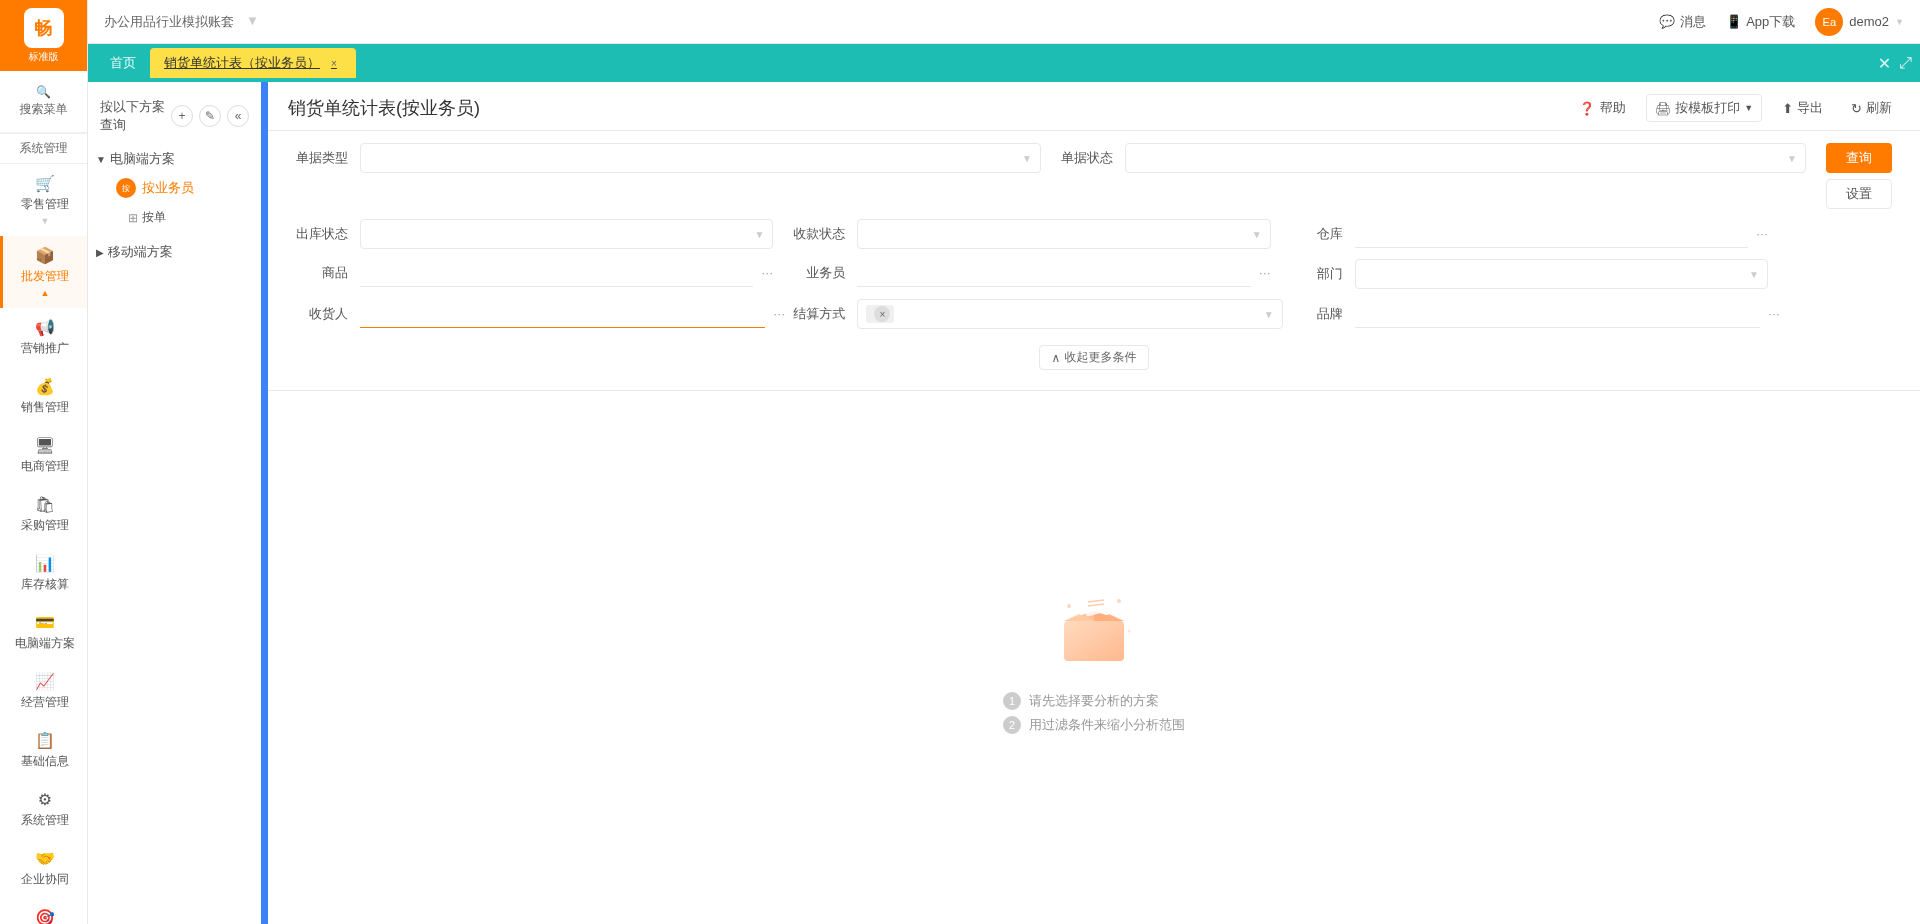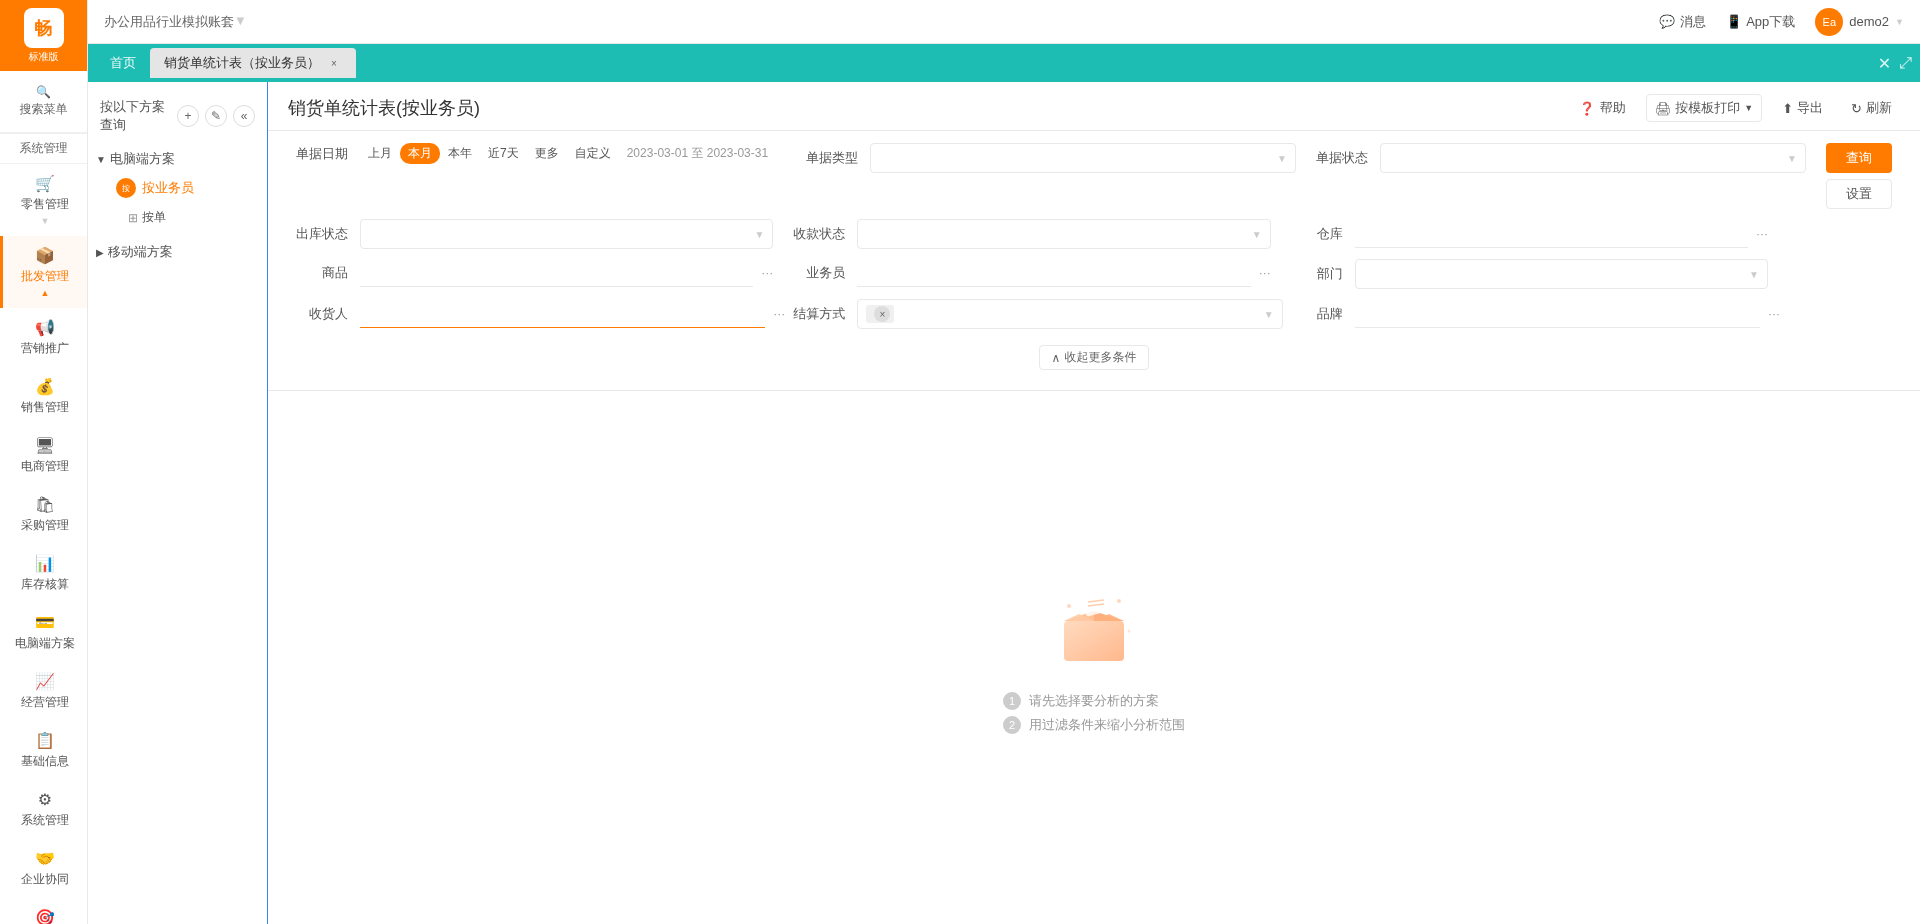--- a/index.html
+++ b/index.html
@@ -17,40 +17,40 @@
     .sidebar-nav-item.active { color: #ff7b00; background: #fff8f3; border-left-color: #ff7b00; }
     .sidebar-nav-item .nav-icon { font-size: 16px; }
     .sidebar-quick-nav { width: 100%; padding: 6px; text-align: center; border-top: 1px solid #f0f0f0; border-bottom: 1px solid #f0f0f0; }
     .sidebar-quick-nav span { font-size: 12px; color: #666; }
 
     
     .main { flex: 1; display: flex; flex-direction: column; overflow: hidden; }
 
     
     .topbar { height: 44px; background: #fff; border-bottom: 1px solid #e8e8e8; display: flex; align-items: center; justify-content: space-between; padding: 0 16px; flex-shrink: 0; }
-    .topbar-left { display: flex; align-items: flex-start; gap: 0; }
+    .topbar-left { display: flex; align-items: flex-start; gap: 12px; }
     .topbar-breadcrumb { font-size: 13px; color: #666; }
     .topbar-right { display: flex; align-items: center; gap: 20px; }
     .topbar-action { display: flex; align-items: center; gap: 4px; cursor: pointer; color: #555; font-size: 13px; }
     .user-avatar { width: 28px; height: 28px; border-radius: 50%; background: #ff7b00; display: flex; align-items: center; justify-content: center; color: #fff; font-size: 11px; overflow: hidden; }
 
     
     .tabbar { height: 38px; background: #1ebdb3; display: flex; align-items: center; flex-shrink: 0; padding: 0 8px; }
     .tab-item { height: 30px; padding: 0 14px; display: flex; align-items: center; gap: 6px; border-radius: 4px 4px 0 0; cursor: pointer; font-size: 13px; color: rgba(255,255,255,0.85); }
-    .tab-item.active { background: #e5e5e5; color: #333; }
+    .tab-item.active { background: #fde047; color: #333; text-decoration: underline; }
     .tab-item.home { color: rgba(255,255,255,0.9); }
     .tab-close { width: 16px; height: 16px; display: flex; align-items: center; justify-content: center; border-radius: 50%; font-size: 10px; color: #666; }
     .tabbar-actions { margin-left: auto; display: flex; align-items: center; gap: 8px; }
     .tabbar-action-btn { color: rgba(255,255,255,0.85); cursor: pointer; font-size: 16px; }
 
     
     .content { flex: 1; display: flex; overflow: hidden; background: #f5f5f5; }
 
     
-    .left-panel { width: 180px; background: #fff; border-right: 1px solid #3b82f6; display: flex; flex-direction: column; flex-shrink: 0; padding: 8px 0; }
+    .left-panel { width: 180px; background: #fff; border-right: 7px solid #3b82f6; display: flex; flex-direction: column; flex-shrink: 0; padding: 8px 0; }
     .left-panel-header { padding: 8px 12px; display: flex; align-items: center; justify-content: space-between; }
     .left-panel-title { font-size: 13px; color: #555; }
     .left-panel-actions { display: flex; align-items: center; gap: 6px; }
     .left-panel-btn { width: 22px; height: 22px; border-radius: 50%; border: 1px solid #ddd; display: flex; align-items: center; justify-content: center; cursor: pointer; color: #666; font-size: 12px; }
     .scheme-group { padding: 4px 0; }
     .scheme-group-header { padding: 4px 12px 4px 8px; display: flex; align-items: center; gap: 4px; cursor: pointer; color: #555; font-size: 13px; }
     .scheme-item { padding: 6px 12px 6px 28px; display: flex; align-items: center; gap: 6px; cursor: pointer; color: #555; font-size: 13px; }
     .scheme-item.active { color: #ff7b00; }
     .scheme-item-icon { width: 20px; height: 20px; border-radius: 50%; background: #ff7b00; color: #fff; display: flex; align-items: center; justify-content: center; font-size: 10px; }
     .scheme-sub-item { padding: 5px 12px 5px 40px; display: flex; align-items: center; gap: 4px; cursor: pointer; color: #555; font-size: 12px; }
@@ -276,32 +276,20 @@
           <div class="header-action-btn">
             <span>↻</span>
             <span>刷新</span>
           </div>
         </div>
       </div>
 
       <div class="filter-area">
 
         <div style="display:flex; align-items:flex-start; gap:12px; margin-bottom:10px;">
-          <div style="flex:1; display:flex; align-items:center; gap:4px;">
-            <span class="filter-label">单据日期</span>
-            <div class="date-filter">
-              <button class="date-btn">上月</button>
-              <button class="date-btn active">本月</button>
-              <button class="date-btn">本年</button>
-              <button class="date-btn">近7天</button>
-              <button class="date-btn">更多</button>
-              <button class="date-btn">自定义</button>
-              <span class="date-range">2023-03-01 至 2023-03-31</span>
-            </div>
-          </div>
 
           <div style="flex:1; display:flex; align-items:center; gap:4px;">
             <span class="filter-label">单据类型</span>
             <div class="filter-select" style="flex:1;">
               <span></span>
               <span style="color:#ccc; font-size:10px;">▼</span>
             </div>
           </div>
 
           <div style="flex:1; display:flex; align-items:center; gap:4px;">

